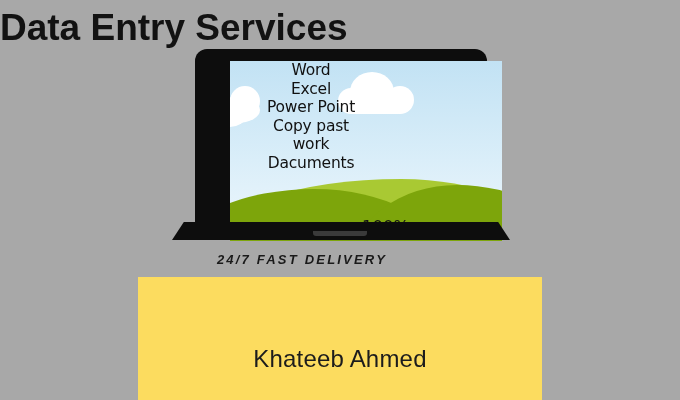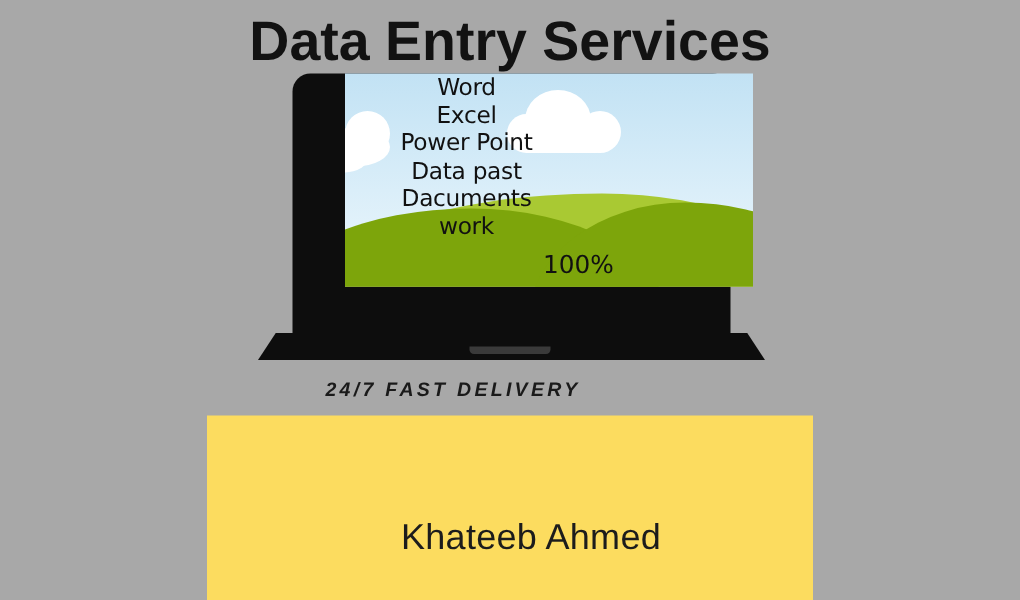--- a/index.html
+++ b/index.html
@@ -21,21 +21,20 @@
     height: 400px;
     background: #a8a8a8;
   }
 
   
   .page-title {
     position: absolute;
     left: 0;
     top: 6px;
     width: 680px;
-    text-align: center;
     font-size: 37px;
     font-weight: bold;
     color: #121212;
     letter-spacing: 0px;
     line-height: 44px;
     white-space: nowrap;
   }
 
   
   .laptop {
@@ -51,23 +50,23 @@
     top: 0px;
     width: 292px;
     height: 175px;
     background: #0d0d0d;
     border-radius: 12px 12px 2px 2px;
     box-sizing: border-box;
   }
   .laptop-screen {
     position: absolute;
     left: 35px;
-    top: 0;
+    top: 12px;
     width: 272px;
-    height: 142px;
+    height: 180px;
     overflow: hidden;
     background: linear-gradient(to bottom, #c2e2f4 0%, #daeef9 55%, #eef7fc 100%);
   }
   .laptop-base {
     position: absolute;
     left: 2px;
     top: 173px;
     width: 338px;
     height: 18px;
     background: #0d0d0d;
@@ -237,21 +236,20 @@
   .name-banner-text {
     position: absolute;
     left: 0;
     top: 68px;
     width: 404px;
     text-align: center;
     font-size: 24px;
     color: #1c1c1c;
     letter-spacing: 0.2px;
     white-space: nowrap;
-    margin-left: 14px;
   }
 </style>
 </head>
 <body>
 
 <div id="page-root">
 
   <div class="page-title">Data Entry Services</div>
 
   <div class="laptop">
@@ -264,23 +262,23 @@
 
         <div class="hill-back"></div>
         <div class="hill-base"></div>
         <div class="hill-front"></div>
         <div class="hill-front2"></div>
 
         <div class="services-list">
           <span class="svc">Word</span>
           <span class="svc">Excel</span>
           <span class="svc">Power Point</span>
-          <span class="svc">Data past</span>
+          <span class="svc">Copy past</span>
+          <span class="svc">work</span>
           <span class="svc">Dacuments</span>
-          <span class="svc">work</span>
         </div>
 
         <div class="satisfaction">
           <span class="pct">100%</span>
         </div>
 
       </div>
     </div>
 
     <div class="laptop-base"></div>

